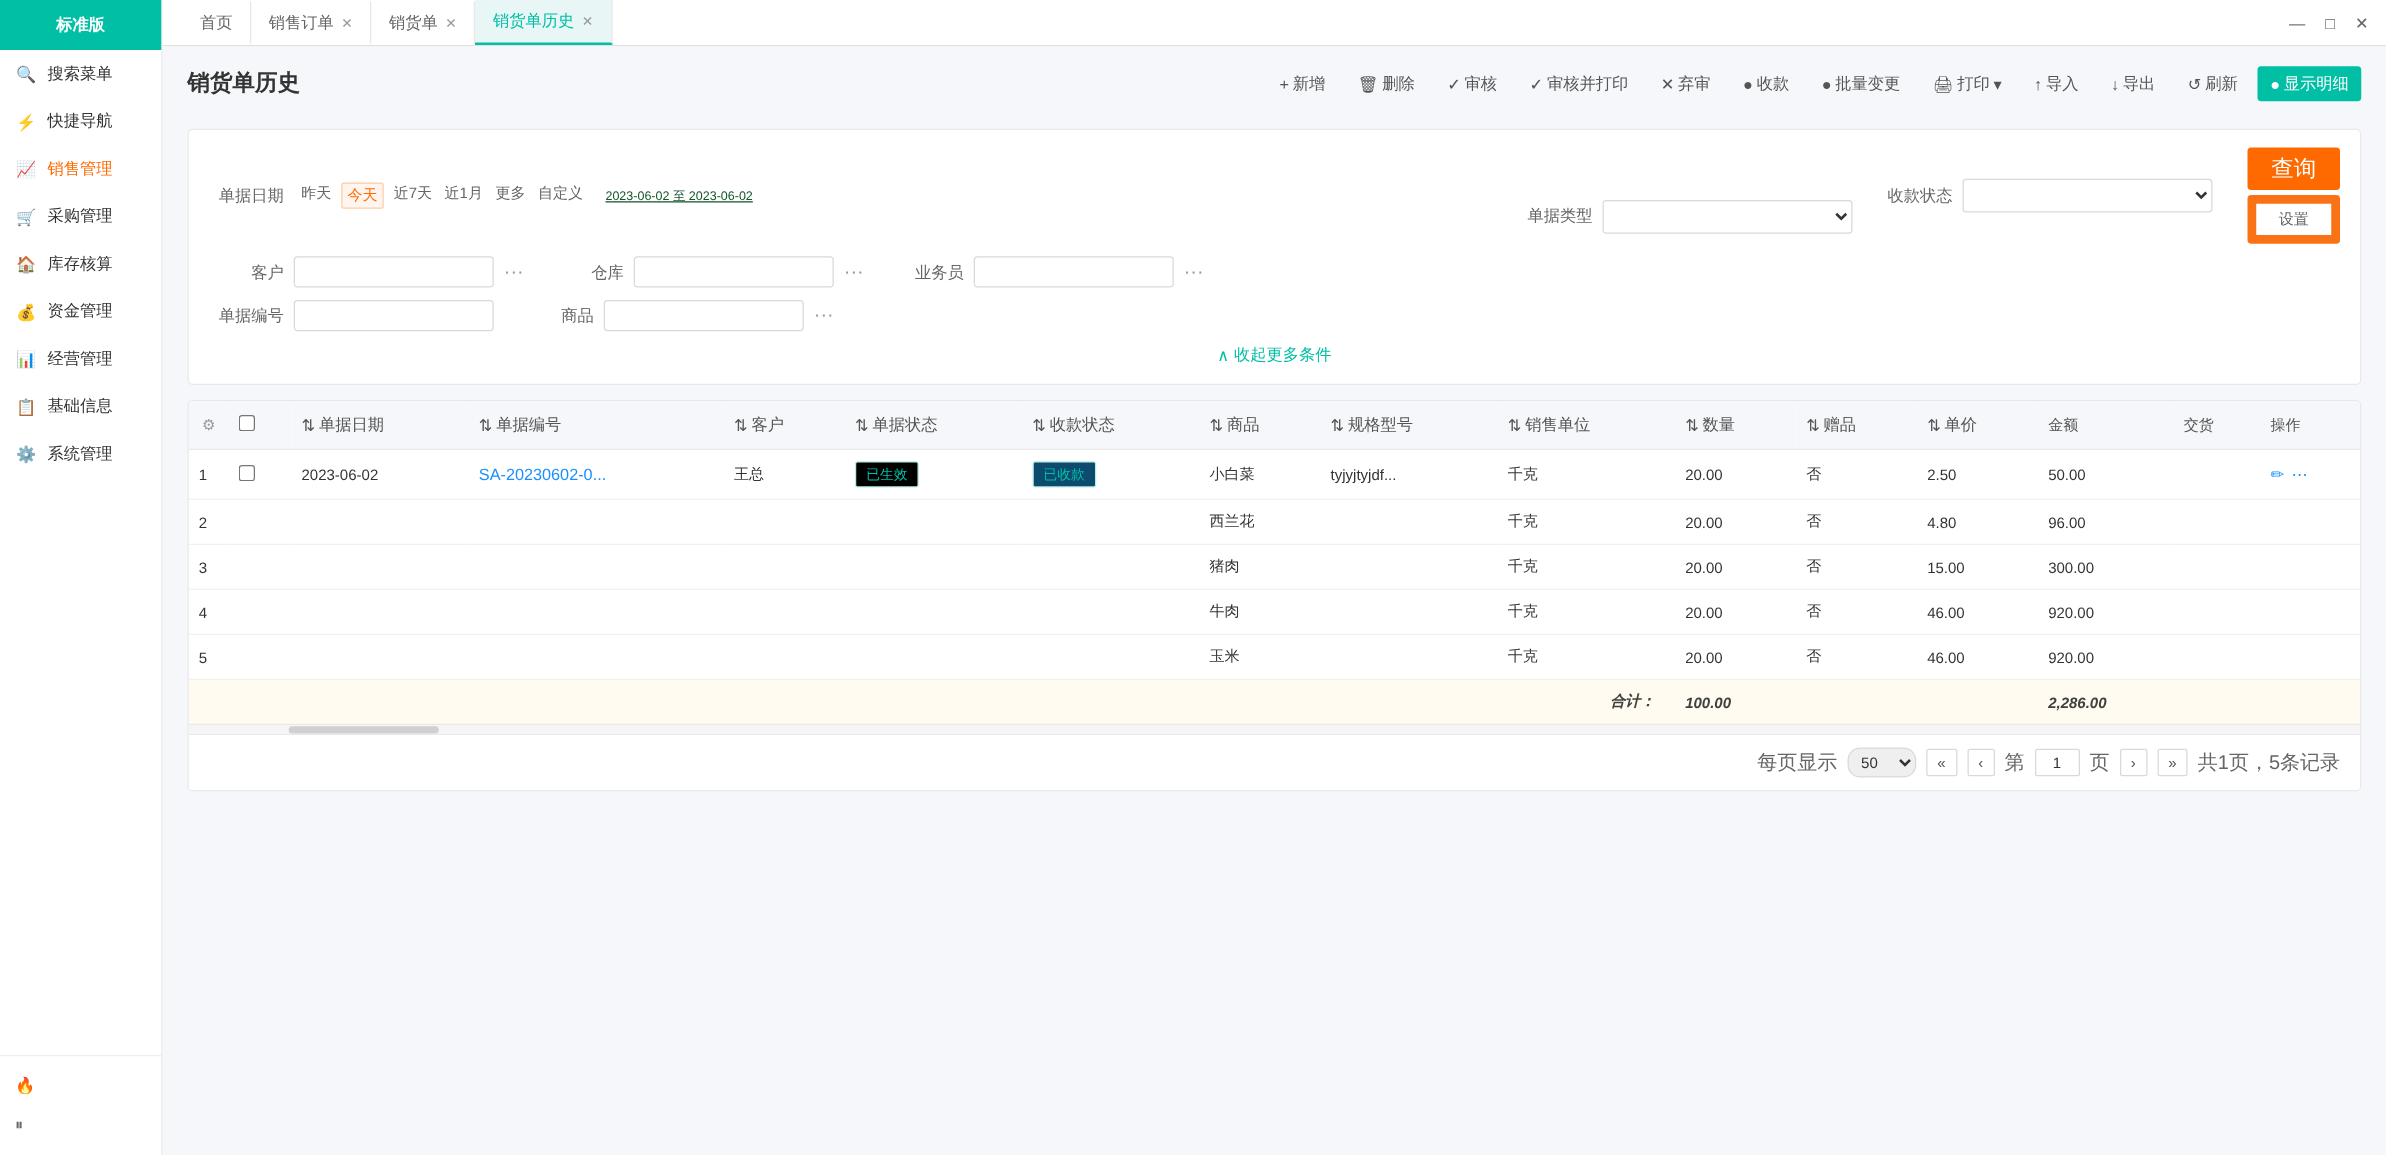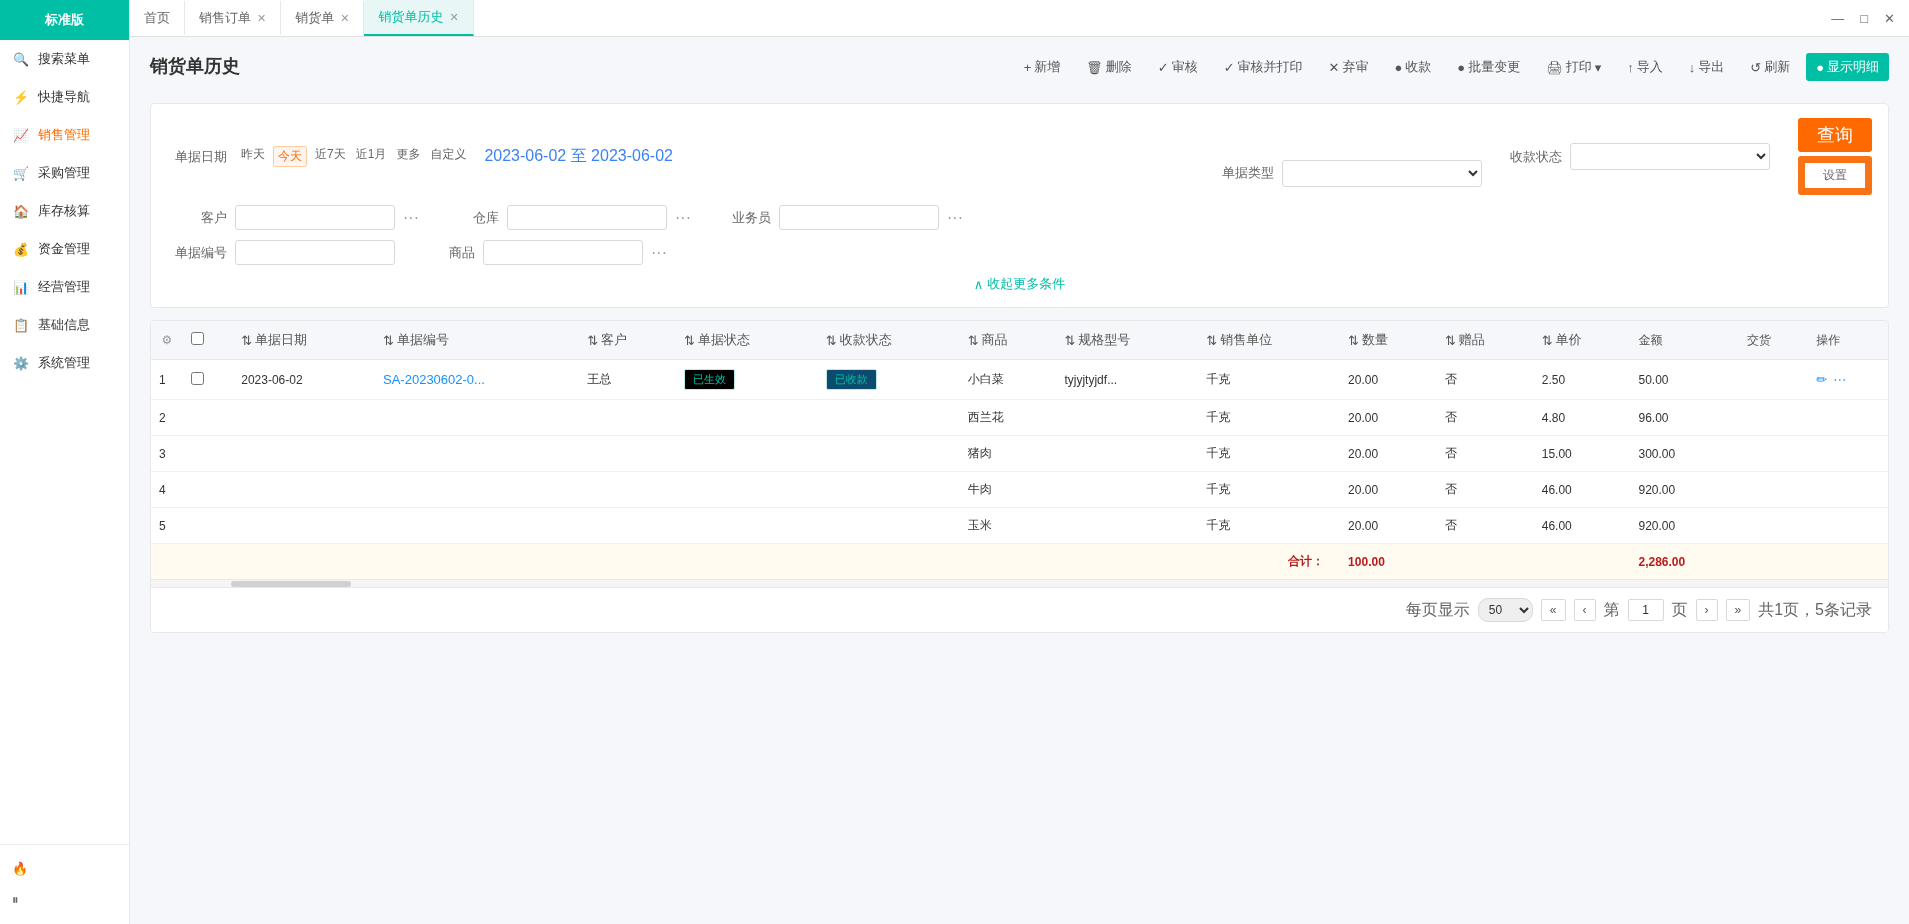--- a/index.html
+++ b/index.html
@@ -11,21 +11,21 @@
     .sidebar-item { display: flex; align-items: center; padding: 10px 12px; cursor: pointer; color: #333; gap: 8px; }
     .sidebar-item.active { color: #ff6a00; }
     .sidebar-icon { width: 18px; height: 18px; display: flex; align-items: center; justify-content: center; flex-shrink: 0; }
     .sidebar-bottom { margin-top: auto; border-top: 1px solid #eee; padding: 8px 0; }
     .sidebar-bottom-item { display: flex; align-items: center; padding: 8px 12px; gap: 8px; cursor: pointer; color: #666; }
 
     
     .main { flex: 1; display: flex; flex-direction: column; overflow: hidden; }
 
     
-    .tab-bar { background: #fff; border-bottom: 1px solid #e0e0e0; display: flex; align-items: center; min-height: 36px; padding-left: 0; }
+    .tab-bar { background: #fff; border-bottom: 1px solid #e0e0e0; display: flex; align-items: center; min-height: 36px; padding-left: 16px; }
     .tab { display: flex; align-items: center; padding: 8px 14px; cursor: pointer; color: #666; border-right: 1px solid #e8e8e8; gap: 6px; white-space: nowrap; }
     .tab.active { background: #e8f7f6; color: #00bfa5; border-bottom: 2px solid #00bfa5; }
     .tab-close { color: #999; font-size: 11px; cursor: pointer; }
     .tab-bar-right { margin-left: auto; display: flex; align-items: center; padding-right: 8px; gap: 4px; }
     .tab-bar-btn { cursor: pointer; color: #666; padding: 4px 6px; font-size: 13px; }
 
     
     .page-area { flex: 1; overflow-y: auto; padding: 16px 20px; background: #f5f7fa; }
 
     
@@ -61,21 +61,21 @@
     .badge { display: inline-block; padding: 2px 8px; border-radius: 2px; font-size: 11px; }
     .badge-active { background: #000000; color: #00bfa5; border: 1px solid #b7ece7; }
     .badge-paid { background: #0c4a6e; color: #00bfa5; border: 1px solid #b7ece7; }
     .link-text { color: #1890ff; cursor: pointer; }
     .row-actions { display: flex; gap: 6px; }
     .row-action { color: #1890ff; cursor: pointer; font-size: 13px; }
     .settings-col { width: 32px; text-align: center; color: #999; cursor: pointer; }
 
     
     .summary-row { background: #fffbf0; }
-    .summary-row td { color: #b91c1c; font-weight: bold; border-top: 1px solid #e8e8e8; }
+    .summary-row td { color: #404040; font-weight: bold; border-top: 1px solid #e8e8e8; font-style: italic; }
 
     
     .pagination-bar { display: flex; align-items: center; justify-content: flex-end; padding: 10px 16px; background: #fff; border-top: 1px solid #e8e8e8; gap: 8px; }
     .pagination-info { color: #666; font-size: 16px; }
     .pagination-btn { border: 1px solid #d9d9d9; background: #fff; padding: 3px 8px; cursor: pointer; border-radius: 2px; color: #555; font-size: 12px; }
     .pagination-btn:disabled { color: #ccc; cursor: default; }
     .pagination-page { border: 1px solid #d9d9d9; background: #fff; padding: 3px 6px; border-radius: 2px; width: 36px; text-align: center; color: #333; font-size: 12px; }
     .page-size-select { border: 1px solid #d9d9d9; border-radius: 10px; padding: 3px 6px; font-size: 12px; color: #333; }
     .scrollbar-row { height: 8px; background: #f5f5f5; border-top: 1px solid #e8e8e8; }
     .scrollbar-thumb { width: 120px; height: 6px; background: #d0d0d0; border-radius: 3px; margin: 1px 80px; }
@@ -223,21 +223,21 @@
         <div class="filter-item">
           <span class="filter-label">单据日期</span>
           <div class="date-shortcuts">
             <span class="date-shortcut">昨天</span>
             <span class="date-shortcut active" style="background:#fff5f0;color:#ff6a00;border:1px solid #ffcca0;border-radius:2px;padding:1px 4px;">今天</span>
             <span class="date-shortcut">近7天</span>
             <span class="date-shortcut">近1月</span>
             <span class="date-shortcut">更多</span>
             <span class="date-shortcut">自定义</span>
           </div>
-          <span style="margin-left:8px;color:#3b82f6;font-size:16px;">2023-06-02 至 2023-06-02</span>
+          <span style="margin-left:8px;color:#14532d;font-size:10px;text-decoration:underline;">2023-06-02 至 2023-06-02</span>
         </div>
         <div class="filter-item" style="margin-left:auto;margin-top:33px;">
           <span class="filter-label">单据类型</span>
           <select class="filter-select">
             <option value=""></option>
           </select>
         </div>
         <div class="filter-item">
           <span class="filter-label">收款状态</span>
           <select class="filter-select">

